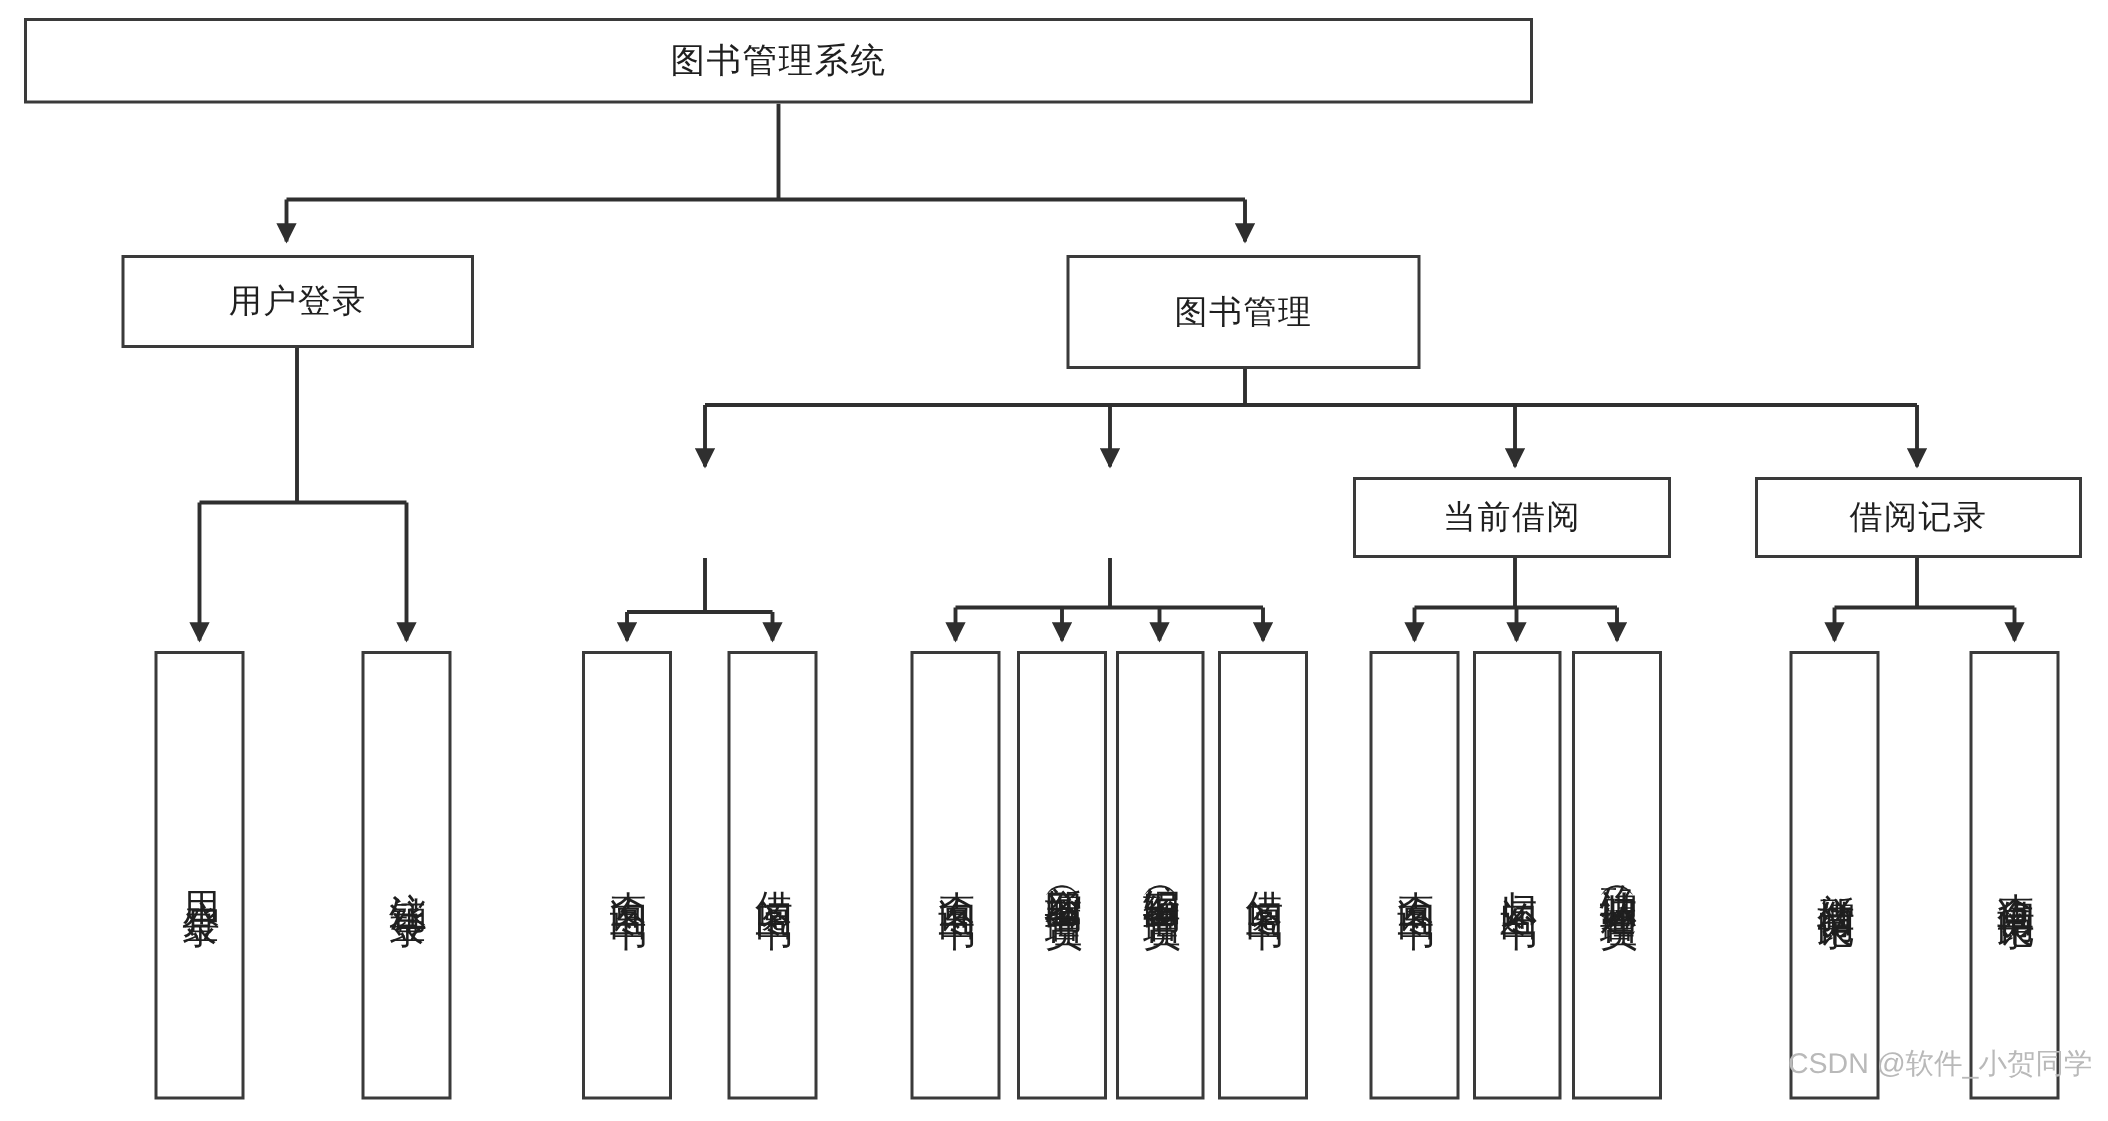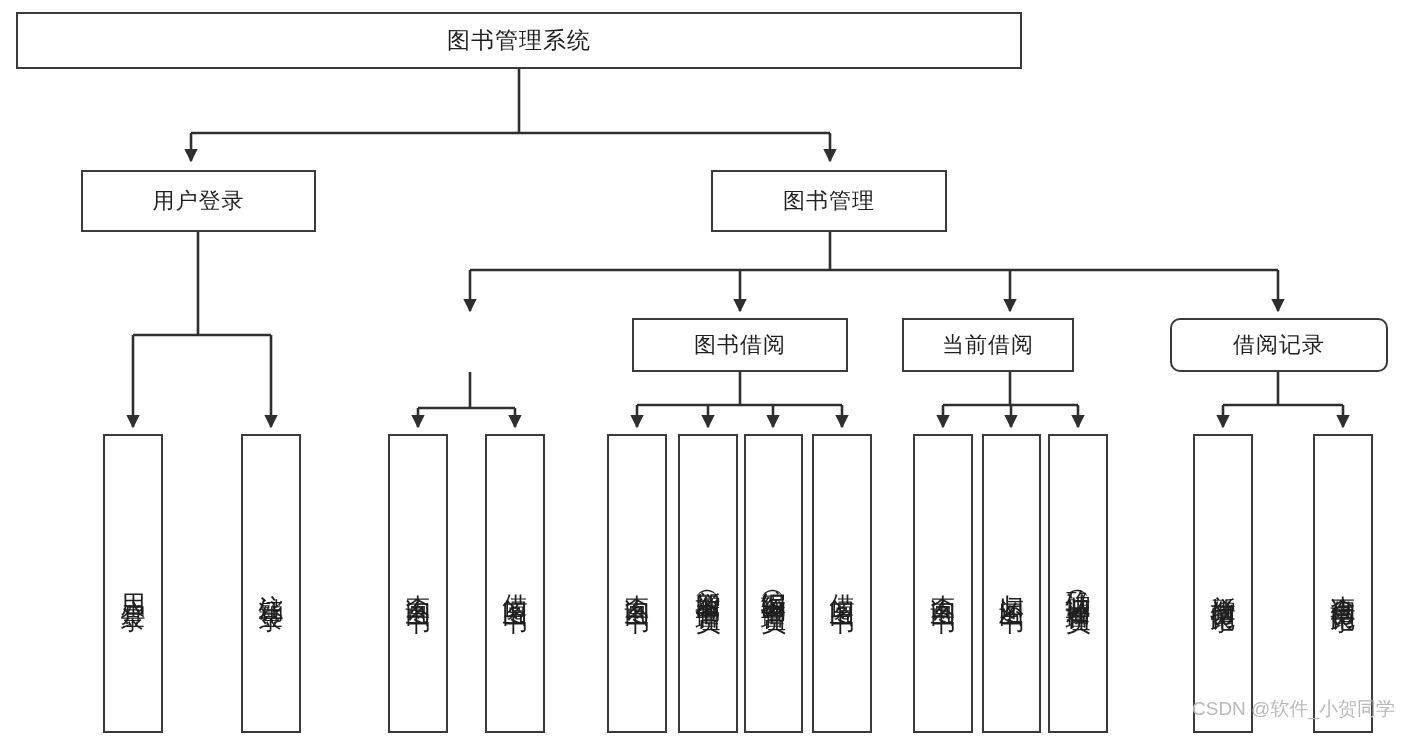--- a/index.html
+++ b/index.html
@@ -138,34 +138,31 @@
   </svg>
 
   <div class="node horiz root" style="left:16px; top:12px; width:1006px; height:57px;">
     <span class="label">图书管理系统</span>
   </div>
 
   <div class="node horiz" style="left:81px; top:170px; width:235px; height:62px;">
     <span class="label">用户登录</span>
   </div>
 
-  <div class="node horiz" style="left:711px; top:170px; width:236px; height:62px;">
+  <div class="node horiz" style="left:711px; top:170px; width:236px; height:76px;">
     <span class="label">图书管理</span>
   </div>
 
 
-  <div class="node horiz" style="left:632px; top:318px; width:216px; height:54px;">
-    <span class="label">图书借阅</span>
-  </div>
-
-  <div class="node horiz" style="left:902px; top:318px; width:172px; height:54px;">
+
+  <div class="node horiz" style="left:902px; top:318px; width:212px; height:54px;">
     <span class="label">当前借阅</span>
   </div>
 
-  <div class="node horiz" style="left:1170px; top:318px; width:218px; height:54px;border-radius:10px;">
+  <div class="node horiz" style="left:1170px; top:318px; width:218px; height:54px;">
     <span class="label">借阅记录</span>
   </div>
 
   <div class="node vert" style="left:103px; top:434px; width:60px; height:299px;">
     <span class="label">用户登录</span>
   </div>
 
   <div class="node vert" style="left:241px; top:434px; width:60px; height:299px;">
     <span class="label">注销登录</span>
   </div>

